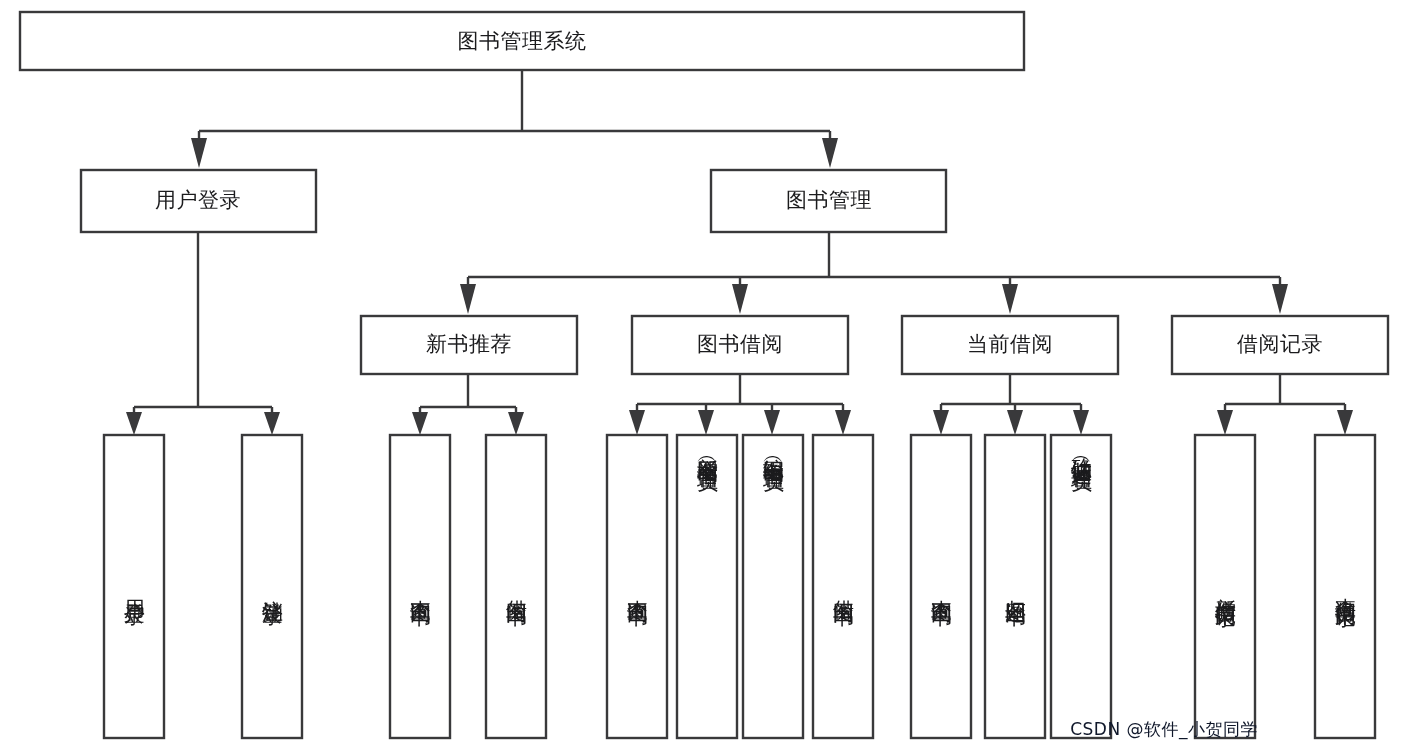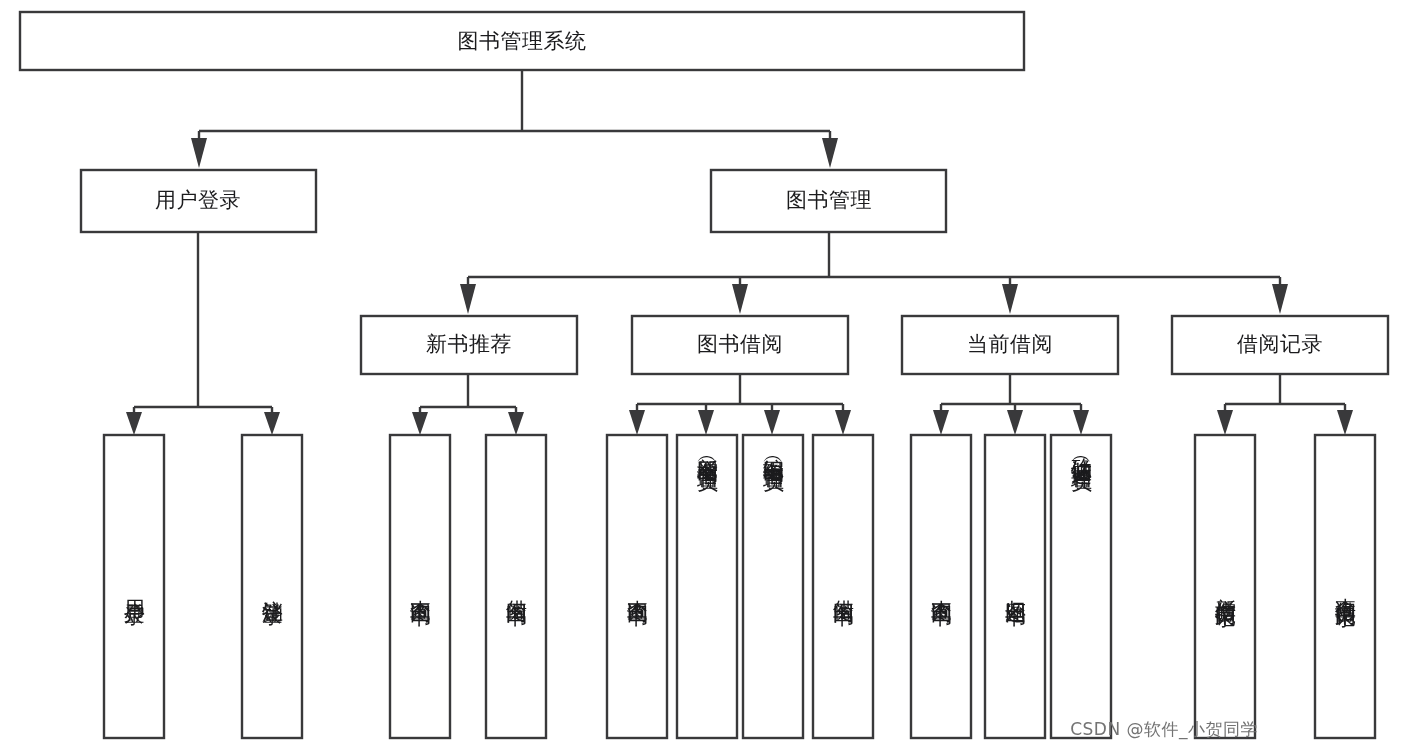--- a/index.html
+++ b/index.html
@@ -66,21 +66,21 @@
     letter-spacing: 2px;
     white-space: nowrap;
     text-align: center;
   }
   .watermark {
     position: absolute;
     right: 8px;
     bottom: 6px;
     font-family: "DejaVu Sans", "Liberation Sans", sans-serif;
     font-size: 17px;
-    color: #737373;
+    color: #0f172a;
     white-space: nowrap;
     letter-spacing: 0.5px;
   }
 </style>
 </head>
 <body>
 
 <div id="diagram-root">
 
   <svg class="diagram-svg" viewBox="0 0 1405 747">

